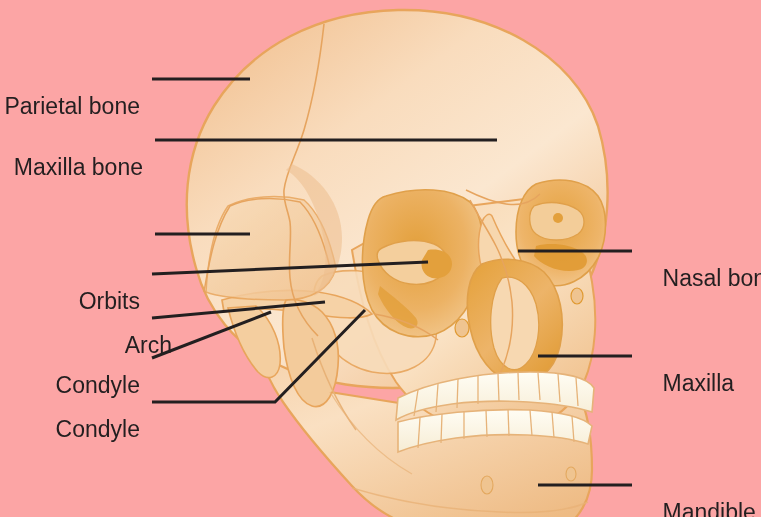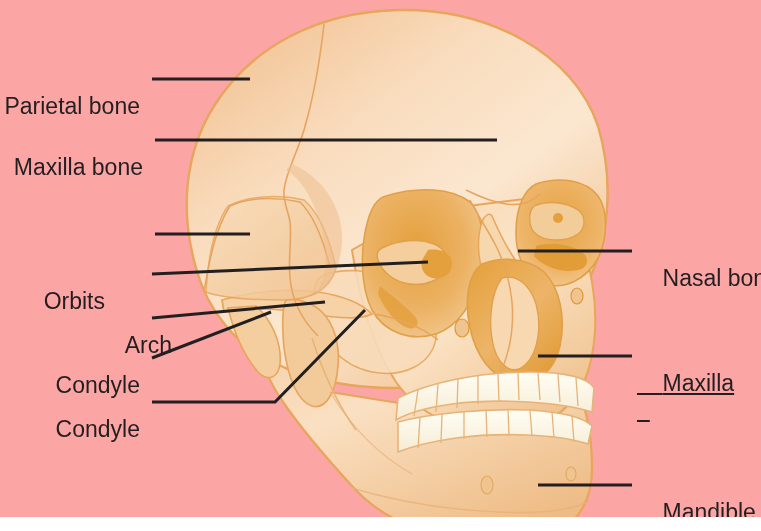--- a/index.html
+++ b/index.html
@@ -291,41 +291,41 @@
 
   <div class="label left" style="right:621px; top:66px;">
     <span>Parietal bone</span>
   </div>
 
   <div class="label left" style="right:618px; top:127px;">
     <span>Maxilla bone</span>
   </div>
 
 
-  <div class="label left" style="right:656px; top:261px;">
+  <div class="label left" style="right:621px; top:261px;">
     <span>Orbits</span>
   </div>
 
   <div class="label left" style="right:589px; top:305px;">
     <span>Arch</span>
   </div>
 
   <div class="label left" style="right:621px; top:345px;">
     <span>Condyle</span>
   </div>
 
   <div class="label left" style="right:621px; top:389px;">
     <span>Condyle</span>
   </div>
 
   <div class="label right" style="left:637px; top:238px;">
     <span>Nasal bone</span>
   </div>
 
-  <div class="label right" style="left:637px; top:343px;text-decoration:underline;">
+  <div class="label right" style="left:637px; top:343px;">
     <span>Maxilla</span>
   </div>
 
   <div class="label right" style="left:637px; top:472px;">
     <span>Mandible</span>
   </div>
 
 </div>
 
 </body></html>

